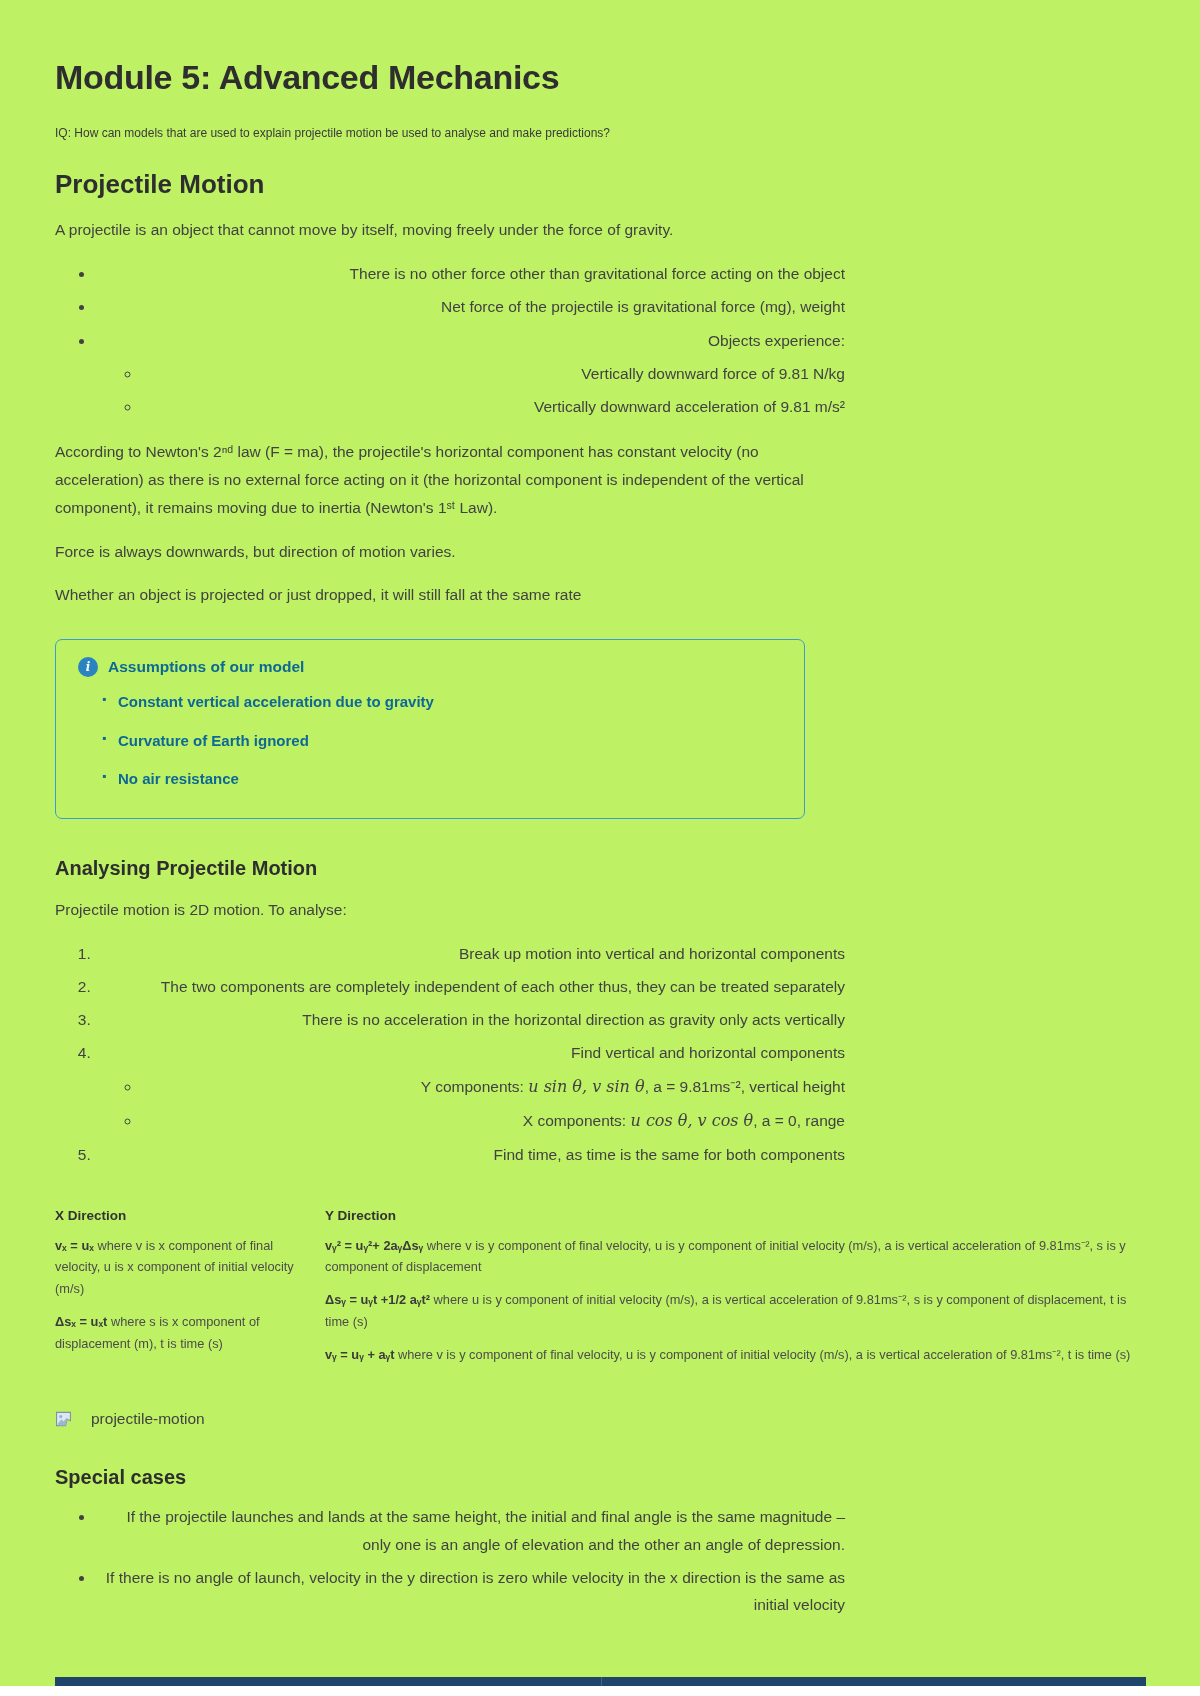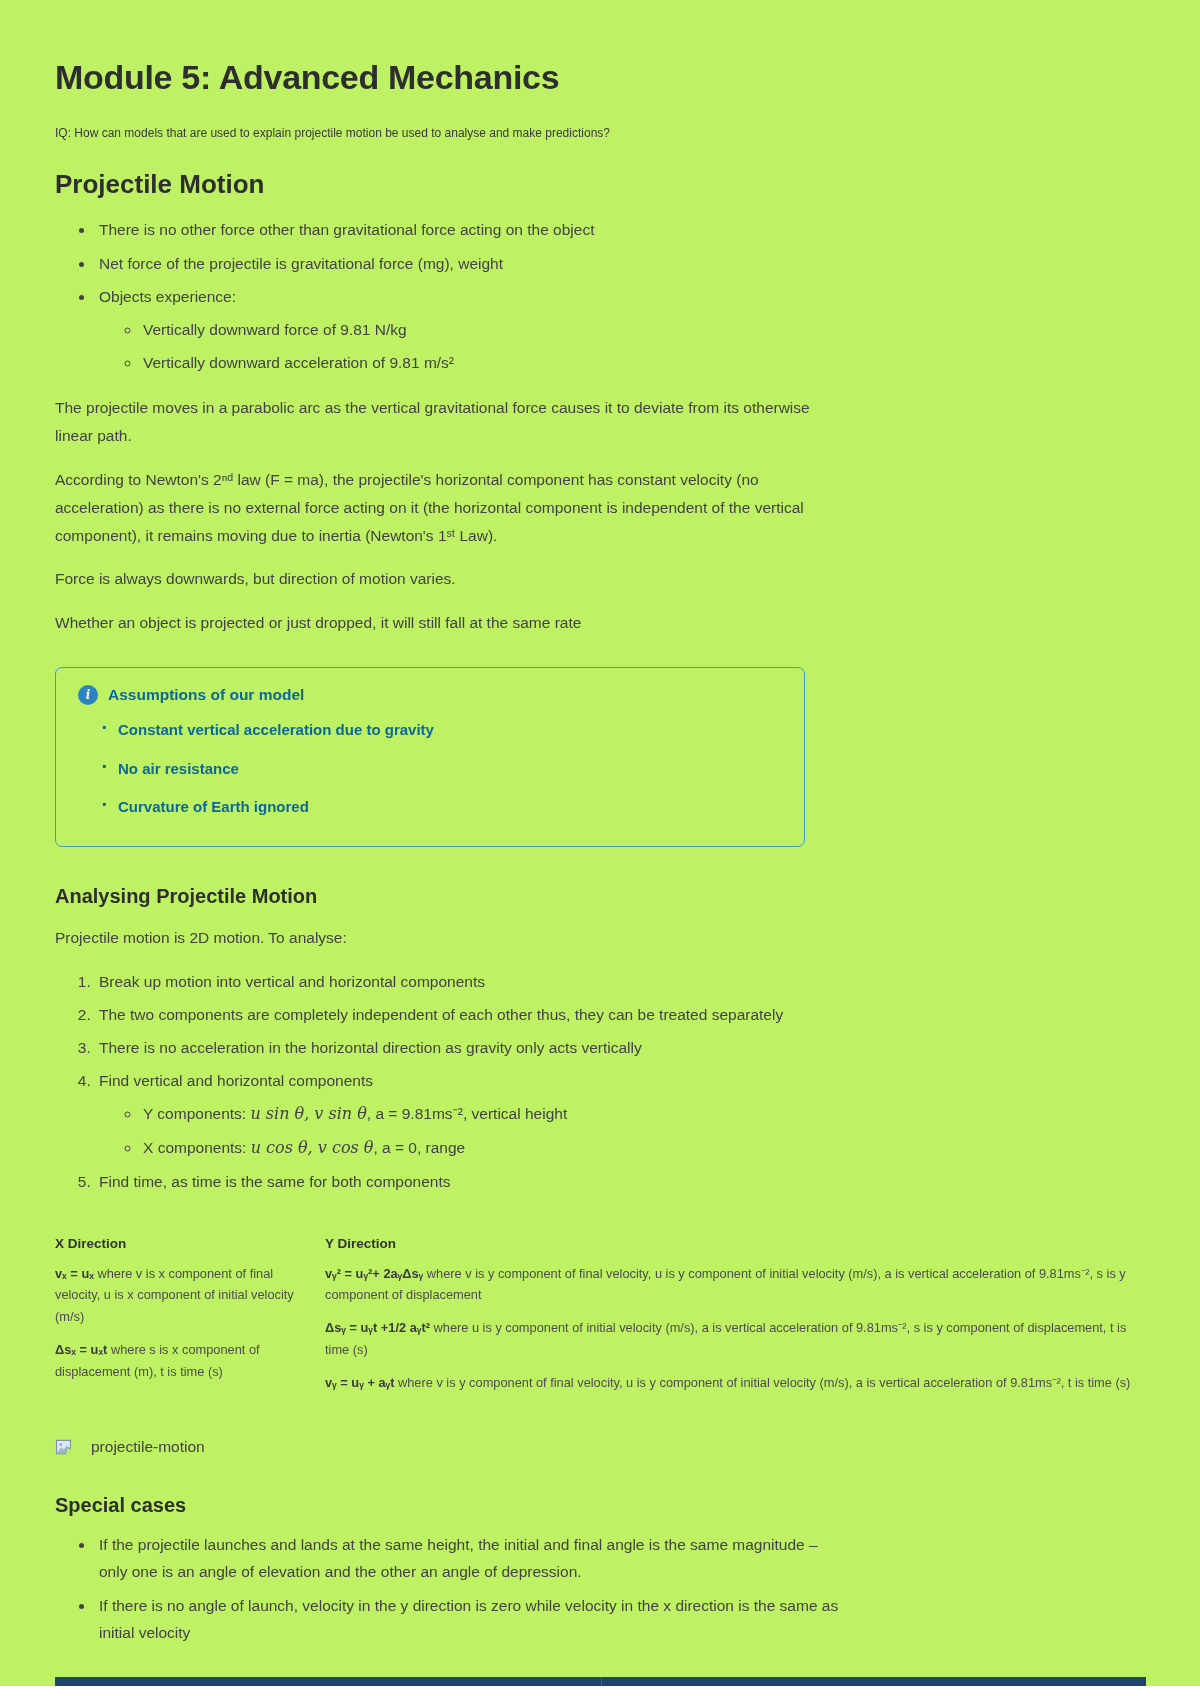--- a/index.html
+++ b/index.html
@@ -51,21 +51,21 @@
     margin: 16px 0;
     max-width: 775px;
   }
   ul.doc-list, ol.doc-list {
     font-size: 15.5px;
     line-height: 1.75;
     margin: 14px 0 18px 0;
     padding-left: 40px;
     max-width: 750px;
   }
-  ul.doc-list > li, ol.doc-list > li { margin: 6px 0; padding-left: 4px; }
+  ul.doc-list > li, ol.doc-list > li { margin: 6px 0; padding-left: 4px; text-align: right; }
   ul.sub {
     list-style-type: circle;
     margin: 6px 0 2px 0;
     padding-left: 42px;
   }
   ul.sub > li { margin: 6px 0; padding-left: 2px; }
   .math {
     font-family: "DejaVu Serif", serif;
     font-style: italic;
     font-size: 16px;
@@ -164,47 +164,47 @@
 <body>
 
 <div class="page">
 
   <h1>Module 5: Advanced Mechanics</h1>
 
   <p class="iq">IQ: How can models that are used to explain projectile motion be used to analyse and make predictions?</p>
 
   <h2>Projectile Motion</h2>
 
+  <p class="body-text">A projectile is an object that cannot move by itself, moving freely under the force of gravity.</p>
 
   <ul class="doc-list">
     <li>There is no other force other than gravitational force acting on the object</li>
     <li>Net force of the projectile is gravitational force (mg), weight</li>
     <li>
       <span>Objects experience:</span>
       <ul class="sub">
         <li>Vertically downward force of 9.81 N/kg</li>
         <li>Vertically downward acceleration of 9.81 m/s²</li>
       </ul>
     </li>
   </ul>
 
-  <p class="body-text">The projectile moves in a parabolic arc as the vertical gravitational force causes it to deviate from its otherwise linear path.</p>
   <p class="body-text">According to Newton's 2ⁿᵈ law (F = ma), the projectile's horizontal component has constant velocity (no acceleration) as there is no external force acting on it (the horizontal component is independent of the vertical component), it remains moving due to inertia (Newton's 1ˢᵗ Law).</p>
   <p class="body-text">Force is always downwards, but direction of motion varies.</p>
   <p class="body-text">Whether an object is projected or just dropped, it will still fall at the same rate</p>
 
   <div class="callout">
     <div class="callout-head">
       <span class="info-icon">i</span>
       <span class="callout-title">Assumptions of our model</span>
     </div>
     <ul class="callout-list">
       <li>Constant vertical acceleration due to gravity</li>
+      <li>Curvature of Earth ignored</li>
       <li>No air resistance</li>
-      <li>Curvature of Earth ignored</li>
     </ul>
   </div>
 
   <h3>Analysing Projectile Motion</h3>
 
   <p class="body-text">Projectile motion is 2D motion. To analyse:</p>
 
   <ol class="doc-list">
     <li>Break up motion into vertical and horizontal components</li>
     <li>The two components are completely independent of each other thus, they can be treated separately</li>

